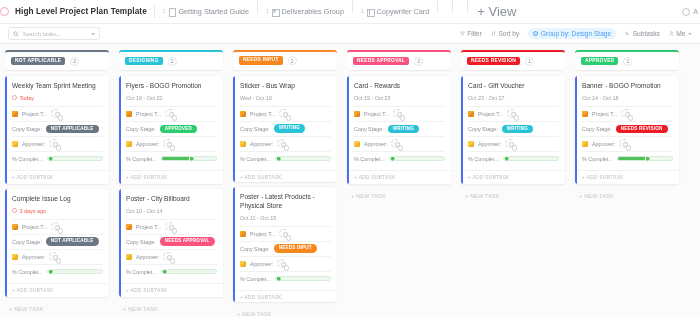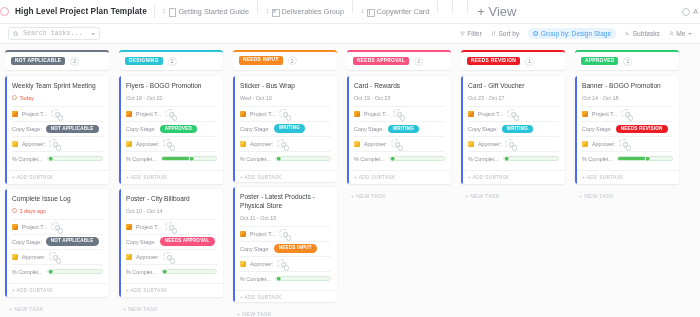--- a/index.html
+++ b/index.html
@@ -143,21 +143,21 @@
     border: 1px solid #e4e7ea;
     border-radius: 2.5px;
     padding: 0 4px;
     background: #fff;
   }
   .search-wrap svg { flex: 0 0 auto; }
   .search-input {
     border: none; outline: none;
     font-size: 6.6px;
     color: #9aa0a8;
-    font-family: Liberation Mono, monospace;
+    font-family: Liberation Serif, serif;
     width: 100%;
     background: transparent;
   }
   .search-input::placeholder { color: #b2b7be; }
   .chev {
     width: 0; height: 0;
     border-left: 2.3px solid transparent;
     border-right: 2.3px solid transparent;
     border-top: 2.6px solid #b2b7be;
     flex: 0 0 auto;

